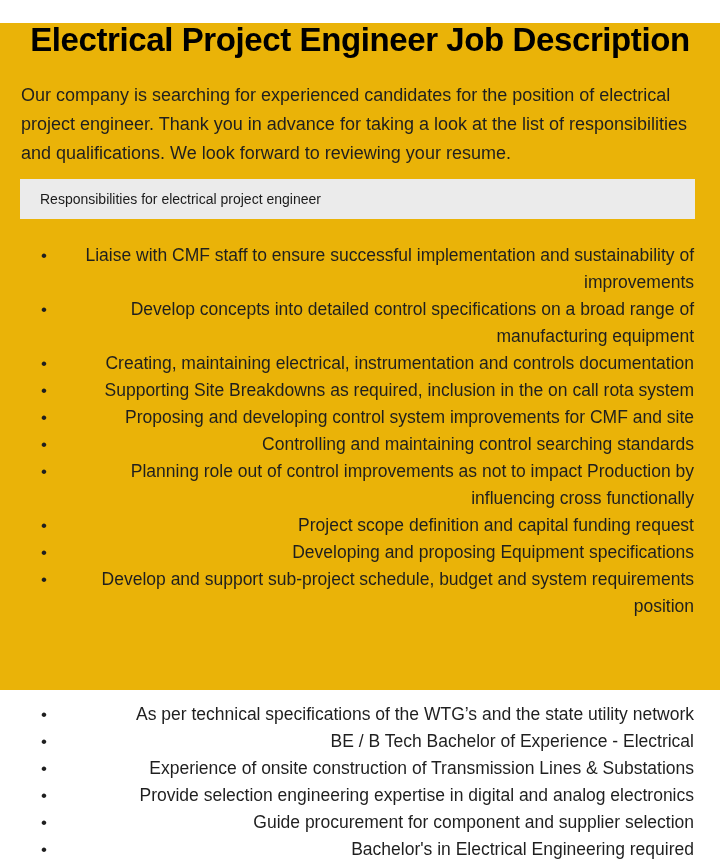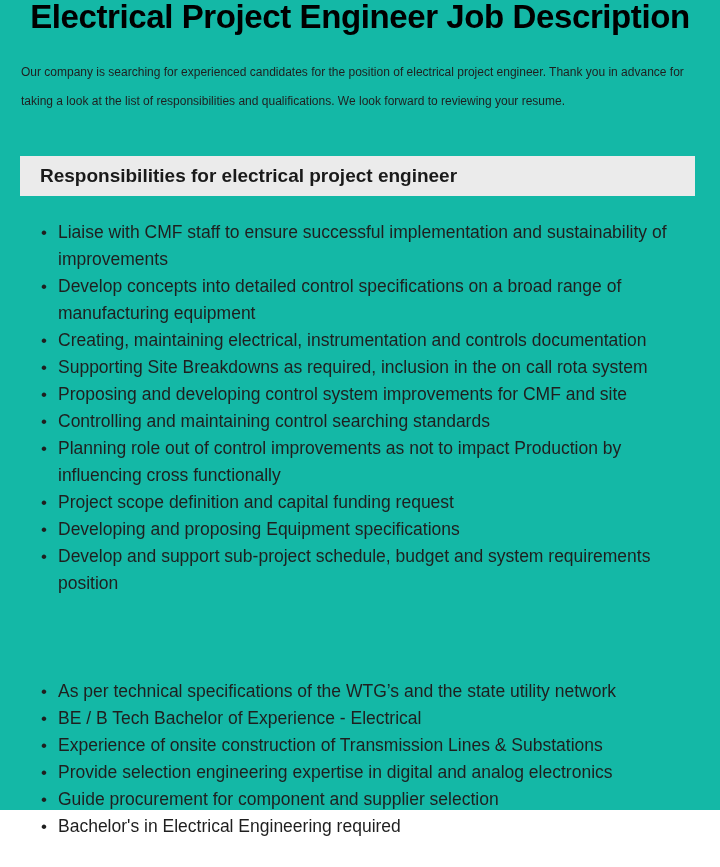--- a/index.html
+++ b/index.html
@@ -11,23 +11,24 @@
     width: 720px;
     height: 867px;
     font-family: "Liberation Sans", "DejaVu Sans", sans-serif;
     color: #1a1a1a;
     -webkit-font-smoothing: antialiased;
     overflow: hidden;
   }
   .page {
     position: relative;
     width: 720px;
-    height: 810px;
+    height: 667px;
     box-sizing: border-box;
-    background: #14b8a6;
+    background: #eab308;
+    margin-top: 23px;
   }
 
   
   .doc-title {
     margin: 0;
     padding: 0 20px;
     text-align: center;
     font-size: 33px;
     font-weight: bold;
     line-height: 38px;
@@ -40,41 +41,41 @@
     white-space: nowrap;
   }
 
   
   .intro {
     position: absolute;
     top: 58px;
     left: 21px;
     width: 672px;
     margin: 0;
-    font-size: 12px;
+    font-size: 18px;
     line-height: 29px;
     color: #1f1f1f;
   }
 
   
   .section-band {
     position: absolute;
     left: 20px;
     width: 675px;
     height: 40px;
     background: #ebebeb;
     box-sizing: border-box;
   }
   .section-band .band-label {
     position: absolute;
     left: 20px;
     top: 0;
     line-height: 40px;
-    font-size: 19px;
-    font-weight: bold;
+    font-size: 14px;
+    font-weight: normal;
     color: #1a1a1a;
     white-space: nowrap;
   }
   #band-responsibilities { top: 156px; }
   #band-qualifications  { top: 615px; }
 
   
   .bullet-list {
     position: absolute;
     left: 34px;
@@ -97,20 +98,21 @@
   .bullet-item .dot {
     position: absolute;
     left: 7px;
     top: 0;
     line-height: 27px;
     font-size: 17px;
     color: #1f1f1f;
   }
   .bullet-item .bullet-text {
     display: block;
+    text-align: right;
   }
 </style>
 </head>
 <body>
 
 <div class="page">
 
   <h1 class="doc-title">Electrical Project Engineer Job Description</h1>
 
   <p class="intro">Our company is searching for experienced candidates for the position of electrical project engineer. Thank you in advance for taking a look at the list of responsibilities and qualifications. We look forward to reviewing your resume.</p>

